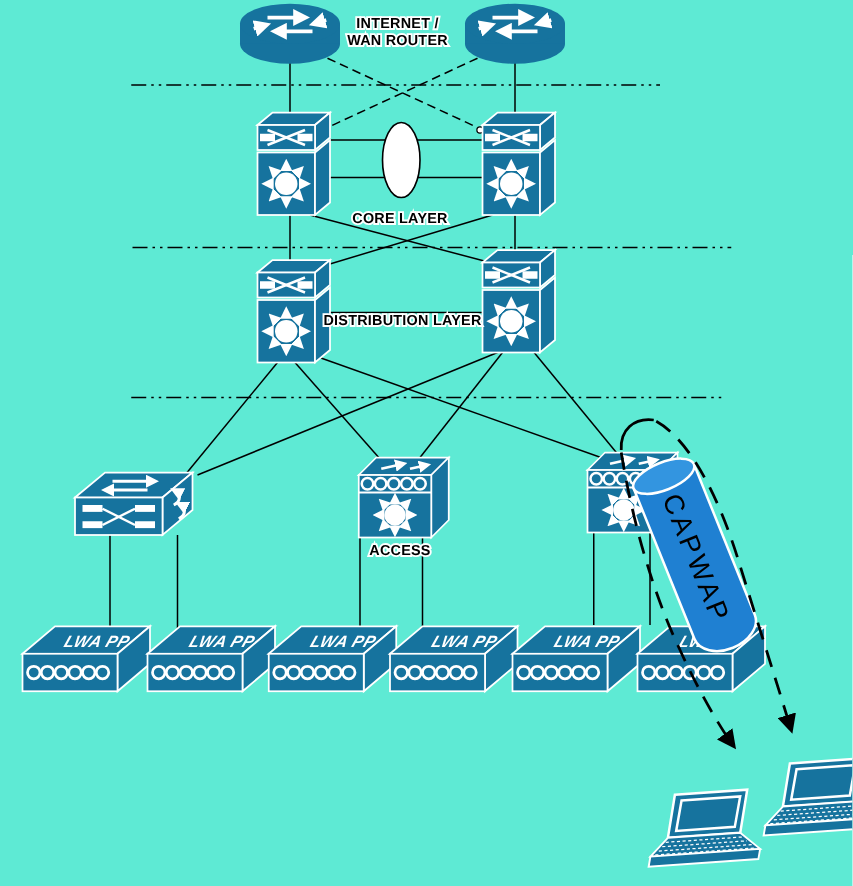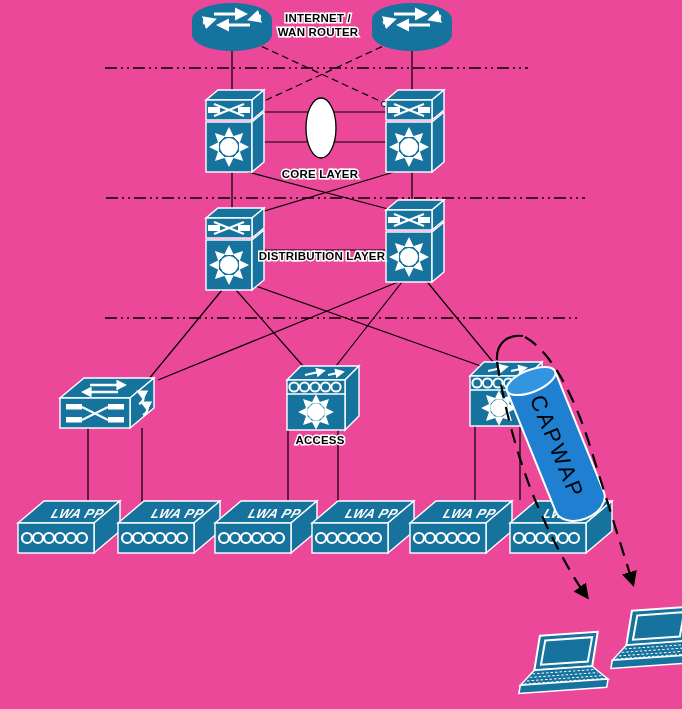--- a/index.html
+++ b/index.html
@@ -1,16 +1,16 @@
 <!DOCTYPE html>
 <html><head>
 <meta charset="utf-8">
 <style>
   html,body{margin:0;padding:0;background:#fff;}
-  .stage{position:relative;width:682px;height:709px;background:#ec4899;overflow:hidden;
+  .stage{position:relative;width:682px;height:709px;background:#5eead4;overflow:hidden;
          font-family:"Liberation Sans", sans-serif;}
   svg text{font-family:"Liberation Sans", sans-serif;}
   .layer-lbl{font-weight:bold;font-size:11.5px;fill:#000;text-anchor:middle;
              paint-order:stroke;stroke:#ffffff;stroke-width:3px;letter-spacing:.2px;}
   .net-line{stroke:#000;stroke-width:1.2;fill:none;}
   .net-line-dashed{stroke:#000;stroke-width:1.2;fill:none;stroke-dasharray:7 4;}
   .boundary{stroke:#000;stroke-width:1.3;fill:none;stroke-dasharray:12 4 2 4 2 4;}
   .lasso{stroke:#000;stroke-width:2.2;fill:none;stroke-dasharray:14 9;}
   .lasso-solid{stroke:#000;stroke-width:2.2;fill:none;}
 </style>

